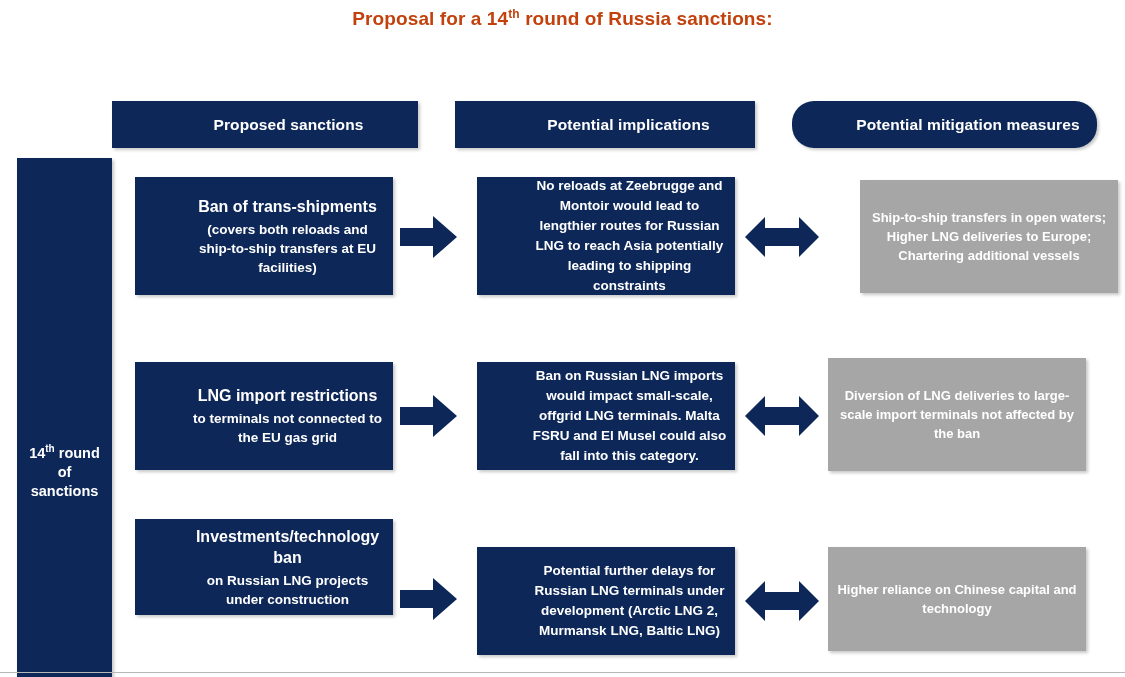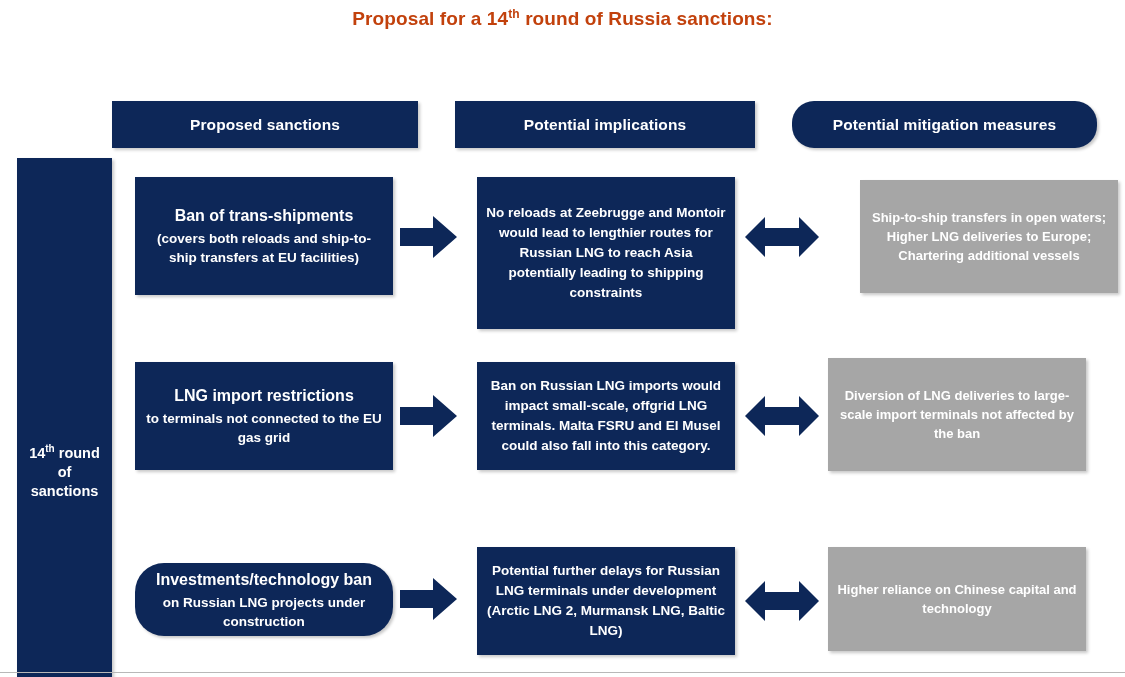--- a/index.html
+++ b/index.html
@@ -40,21 +40,21 @@
     position: absolute;
     box-sizing: border-box;
     display: flex;
     flex-direction: column;
     align-items: center;
     justify-content: center;
     text-align: center;
     color: #ffffff;
     box-shadow: 2px 2px 3px rgba(0,0,0,0.22);
   }
-  .navy { background: #0d2758; }
+  .navy { background: #0d2758; padding-left: 47px; }
   .gray { background: #a6a6a6; }
 
   .col-header {
     font-size: 15.5px;
     font-weight: bold;
     height: 47px;
     letter-spacing: 0.1px;
   }
 
   
@@ -156,21 +156,21 @@
   <div class="card-title">Ban of trans-shipments</div>
   <div class="card-sub">(covers both reloads and ship-to-ship transfers at EU facilities)</div>
 </div>
 
 <div class="arrow" style="left:400px; top:216px;">
   <svg width="57" height="42" viewBox="0 0 57 42" aria-hidden="true">
     <polygon points="0,12 33,12 33,0 57,21 33,42 33,30 0,30" fill="#0d2758"></polygon>
   </svg>
 </div>
 
-<div class="box navy" style="left:477px; top:177px; width:258px; height:152px;">
+<div class="box navy" style="left:477px; top:177px; width:258px; height:118px;">
   <div class="card-body">No reloads at Zeebrugge and Montoir would lead to lengthier routes for Russian LNG to reach Asia potentially leading to shipping constraints</div>
 </div>
 
 <div class="arrow" style="left:745px; top:217px;">
   <svg width="74" height="40" viewBox="0 0 74 40" aria-hidden="true">
     <polygon points="0,20 20,0 20,11 54,11 54,0 74,20 54,40 54,29 20,29 20,40" fill="#0d2758"></polygon>
   </svg>
 </div>
 
 <div class="box gray" style="left:860px; top:180px; width:258px; height:113px;">
@@ -195,21 +195,21 @@
 <div class="arrow" style="left:745px; top:396px;">
   <svg width="74" height="40" viewBox="0 0 74 40" aria-hidden="true">
     <polygon points="0,20 20,0 20,11 54,11 54,0 74,20 54,40 54,29 20,29 20,40" fill="#0d2758"></polygon>
   </svg>
 </div>
 
 <div class="box gray" style="left:828px; top:358px; width:258px; height:113px;">
   <div class="card-body">Diversion of LNG deliveries to large-scale import terminals not affected by the ban</div>
 </div>
 
-<div class="box navy" style="left:135px; top:563px; width:258px; height:73px;border-radius:29px;">
+<div class="box navy" style="left:135px; top:519px; width:258px; height:96px;">
   <div class="card-title">Investments/technology ban</div>
   <div class="card-sub">on Russian LNG projects under construction</div>
 </div>
 
 <div class="arrow" style="left:400px; top:578px;">
   <svg width="57" height="42" viewBox="0 0 57 42" aria-hidden="true">
     <polygon points="0,12 33,12 33,0 57,21 33,42 33,30 0,30" fill="#0d2758"></polygon>
   </svg>
 </div>
 

